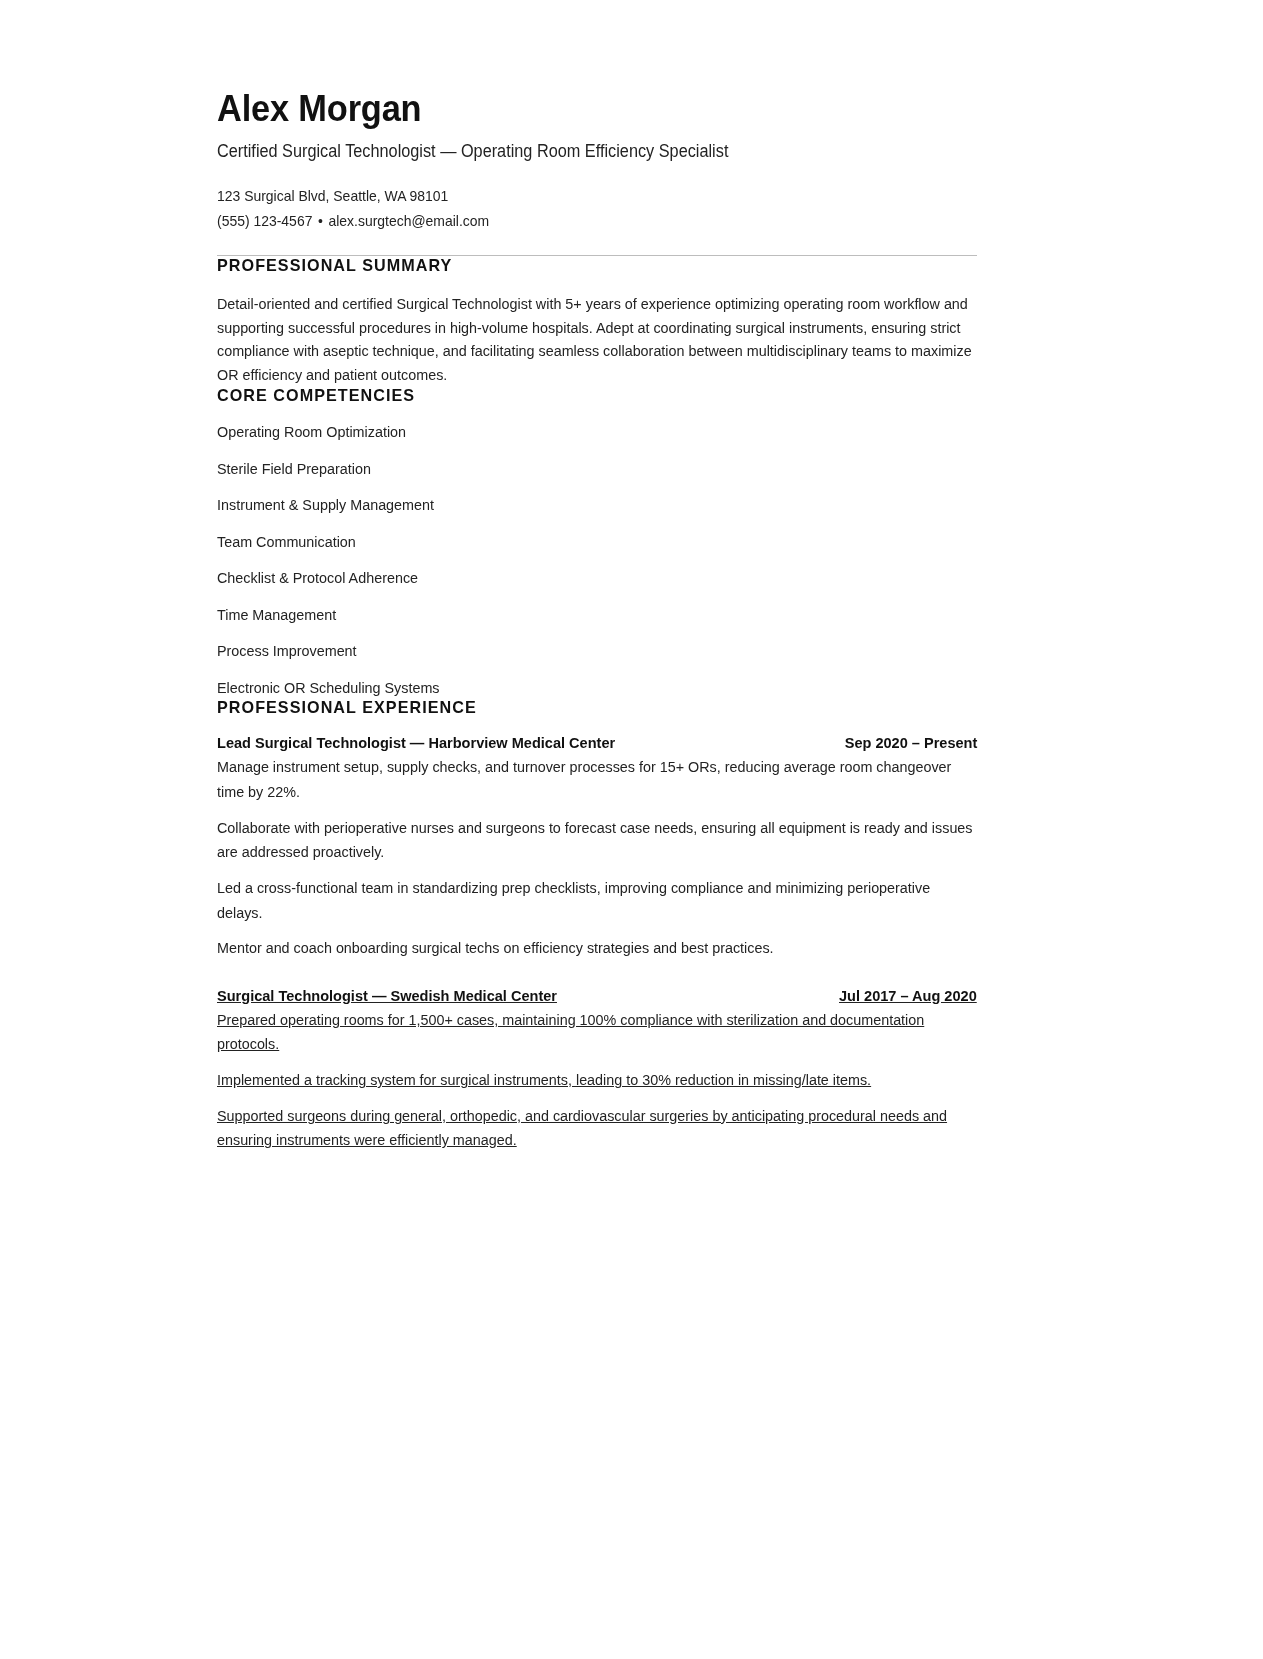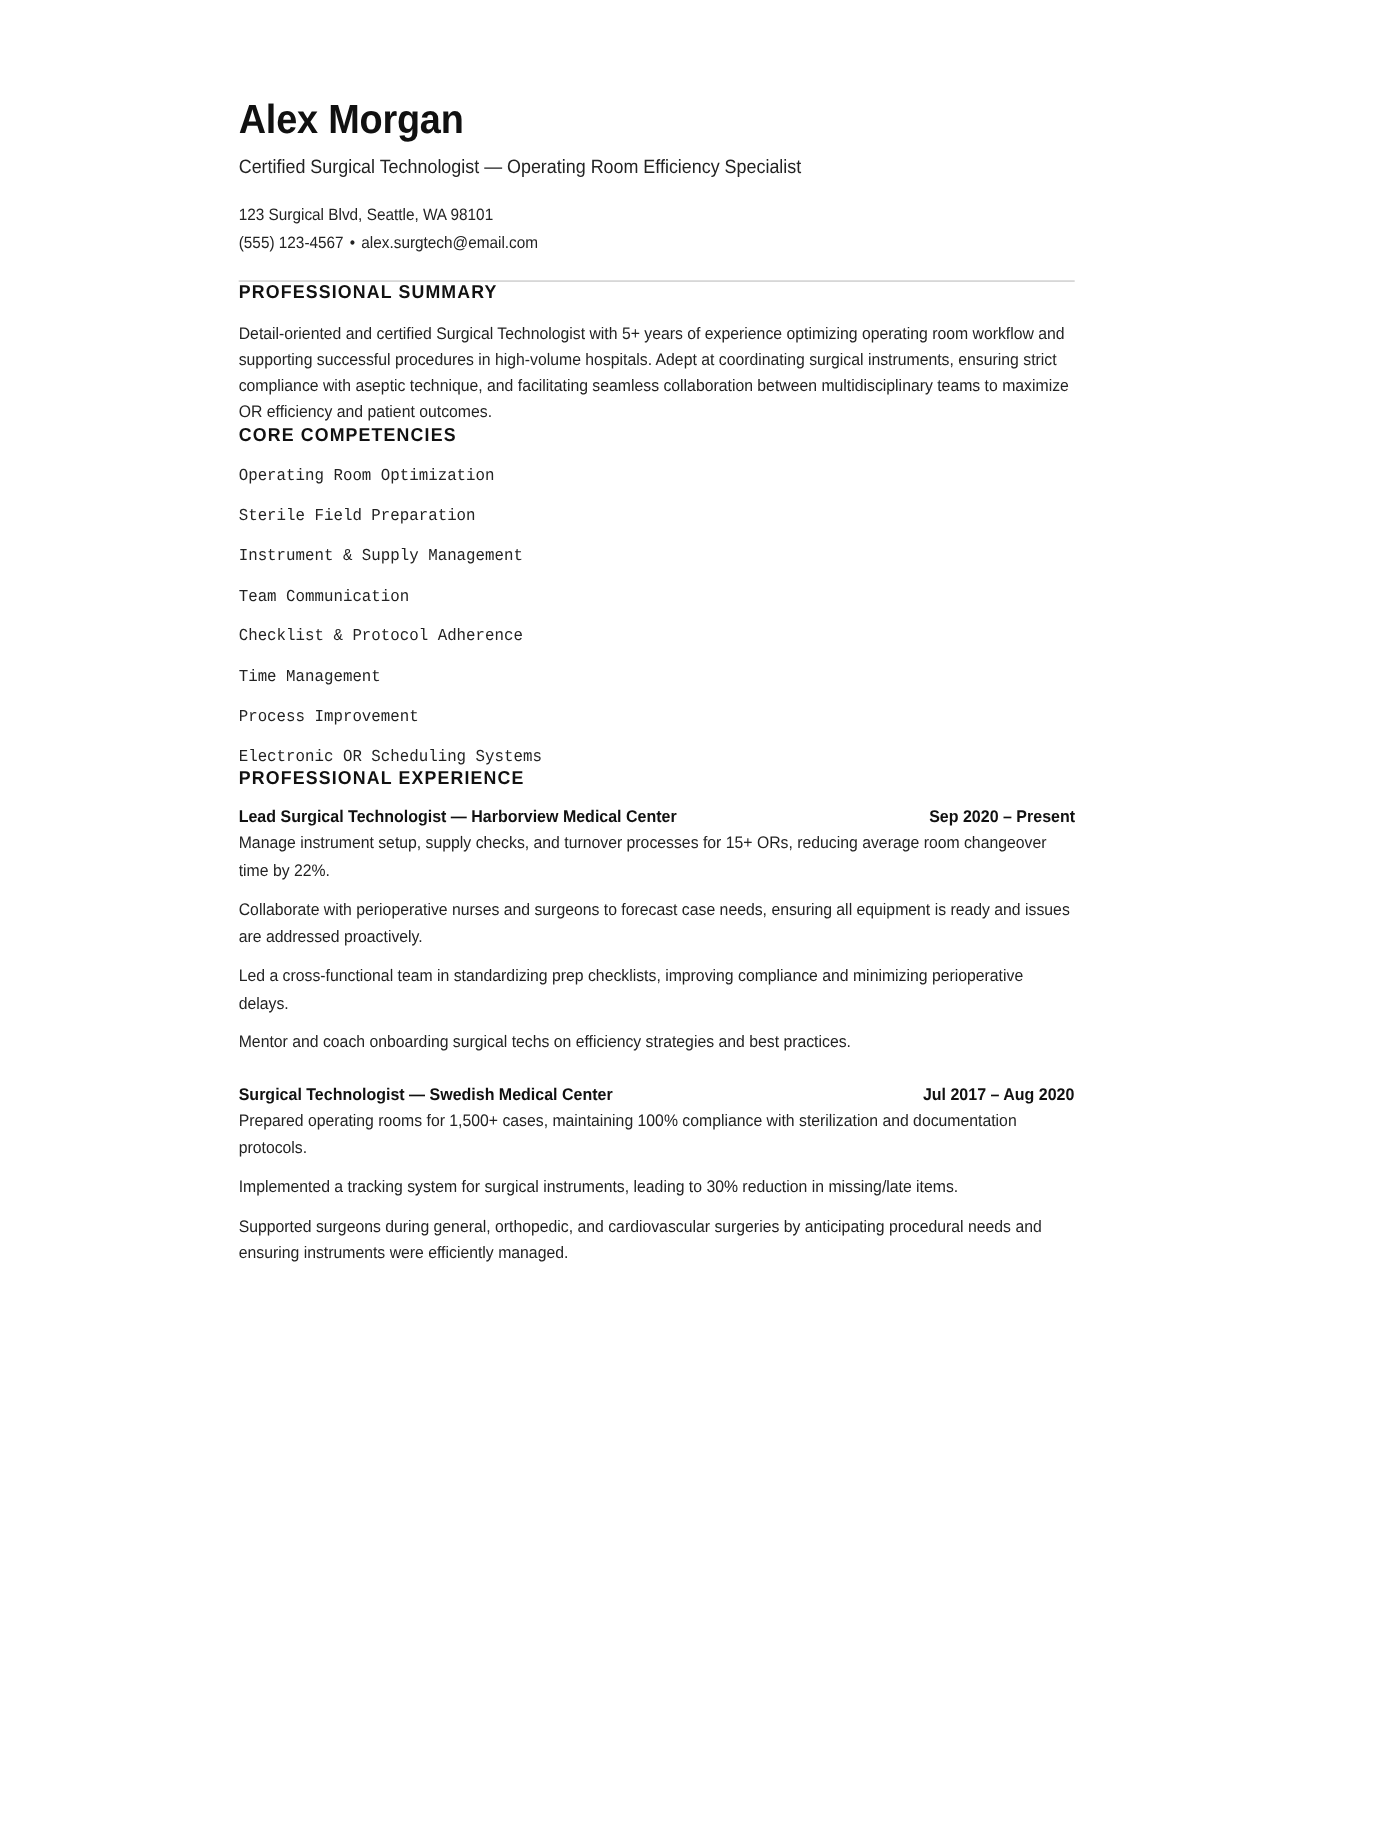--- a/index.html
+++ b/index.html
@@ -98,34 +98,34 @@
     font-size: 15.2px;
     line-height: 1.55;
     color: #232323;
     margin: 0;
     transform: scaleX(0.945);
     transform-origin: left center;
     width: 805px;
   }
 
   
-  .skill-list { margin: 0; padding: 0; list-style: none; font-family: Liberation Mono, monospace; }
+  .skill-list { margin: 0; padding: 0; list-style: none; }
   .skill-item {
     font-size: 15.2px;
     line-height: 1.35;
     color: #232323;
     margin: 0 0 16px 0;
     transform: scaleX(0.945);
     transform-origin: left center;
   }
   .skill-item:last-child { margin-bottom: 0; }
 
   
   .job { margin-top: 0; }
-  .job + .job { margin-top: 26px; }
+  .job + .job { margin-top: 26px; text-decoration: underline; }
   .job-header {
     display: flex;
     justify-content: space-between;
     align-items: flex-end;
     width: 760px;
     margin-bottom: 3px;
   }
   .job-title {
     font-size: 15.4px;
     font-weight: bold;

